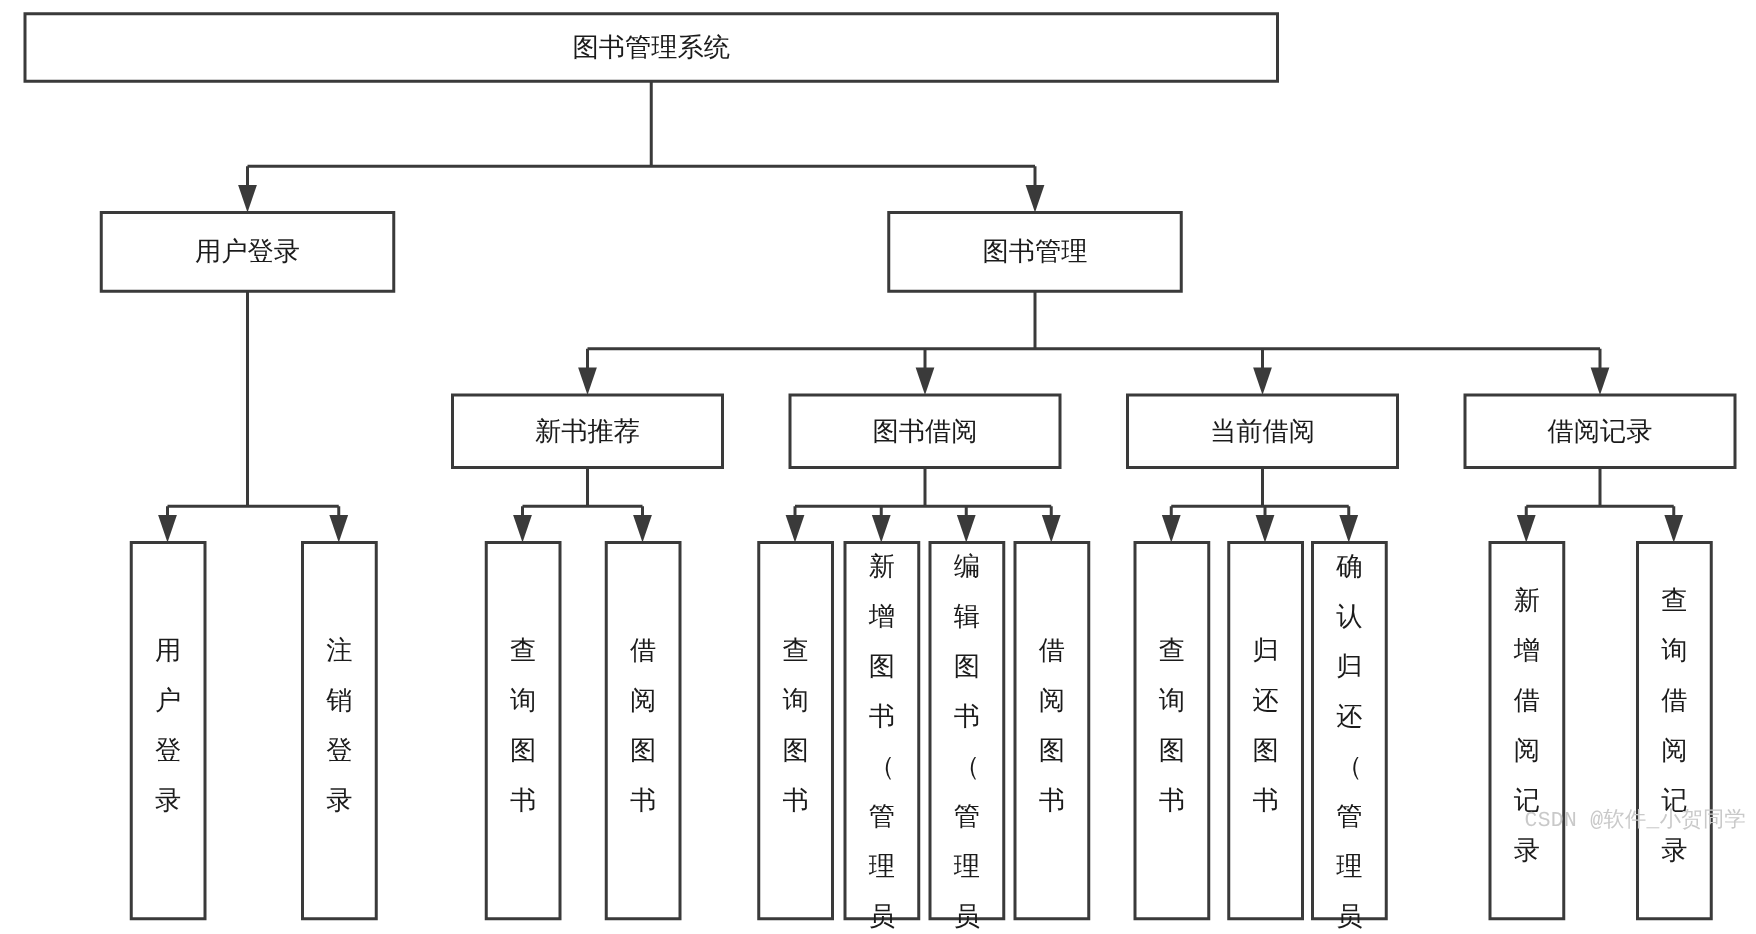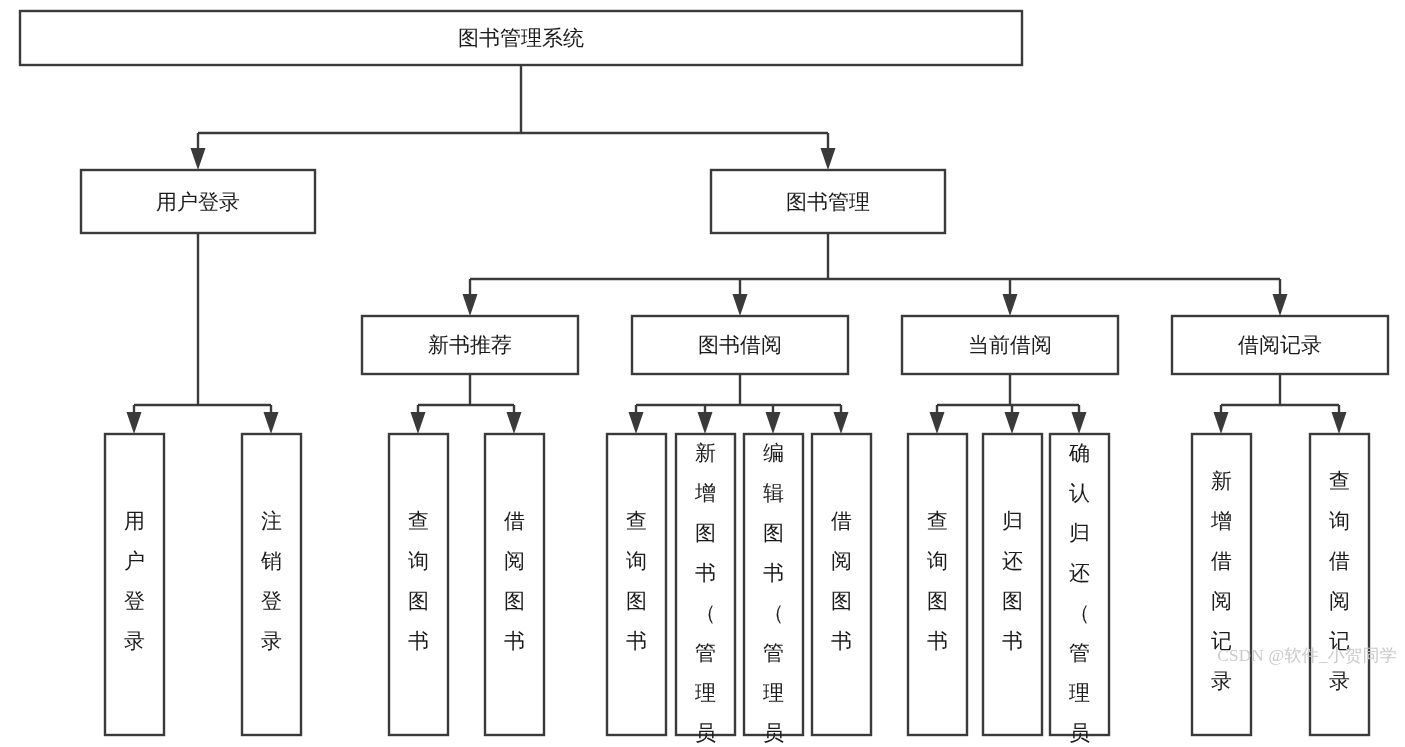--- a/index.html
+++ b/index.html
@@ -57,21 +57,21 @@
   }
   .vchar {
     text-anchor: middle;
   }
   .watermark {
     position: absolute;
     right: 8px;
     bottom: 4px;
     color: #c9c9c9;
     font-size: 17px;
-    font-family: Liberation Serif, serif;
+    font-family: Liberation Mono, monospace;
     white-space: nowrap;
     letter-spacing: 0.3px;
     pointer-events: none;
   }
 </style>
 </head>
 <body>
 
 <div id="diagram-root">
   <svg id="tree-svg" viewBox="0 0 1405 747">

